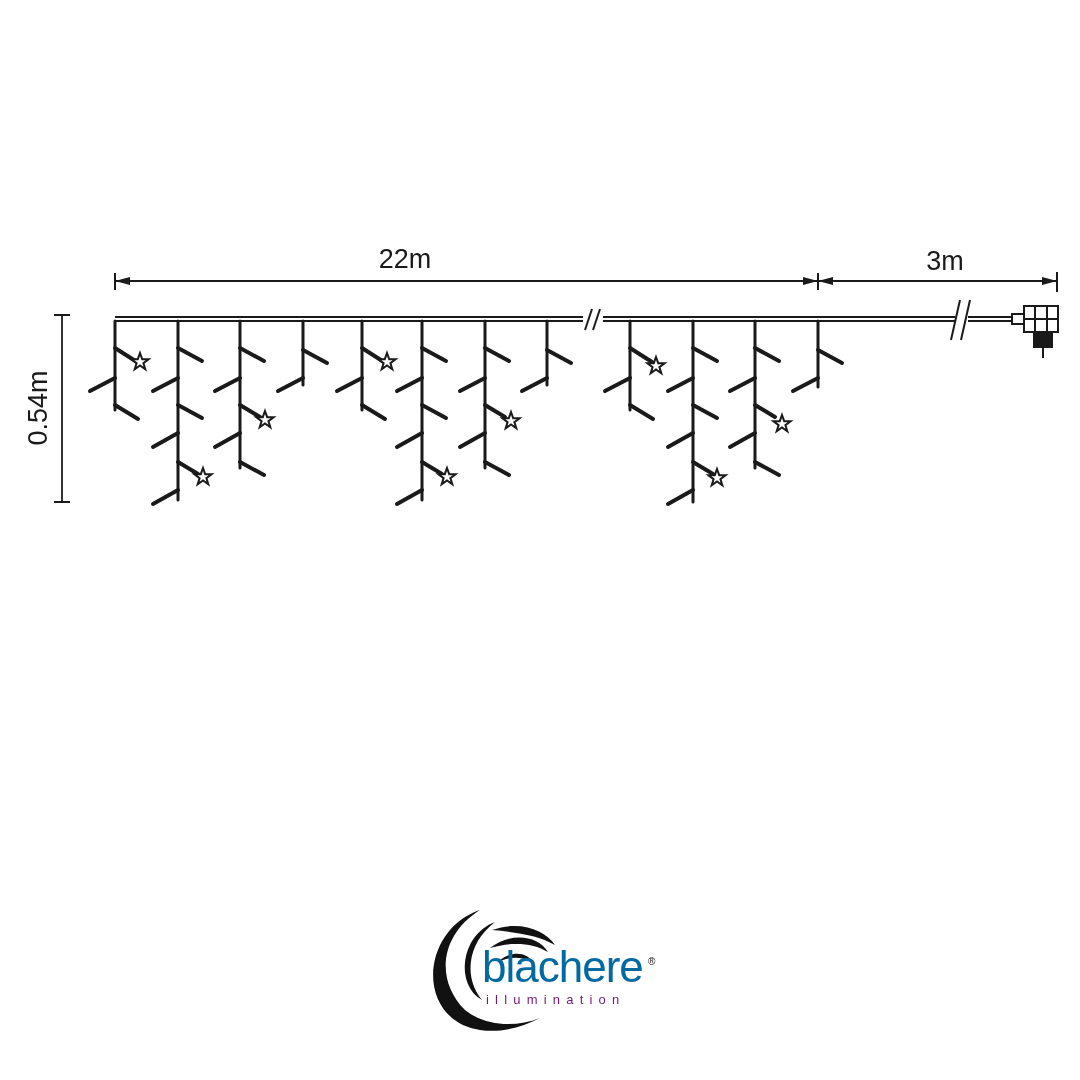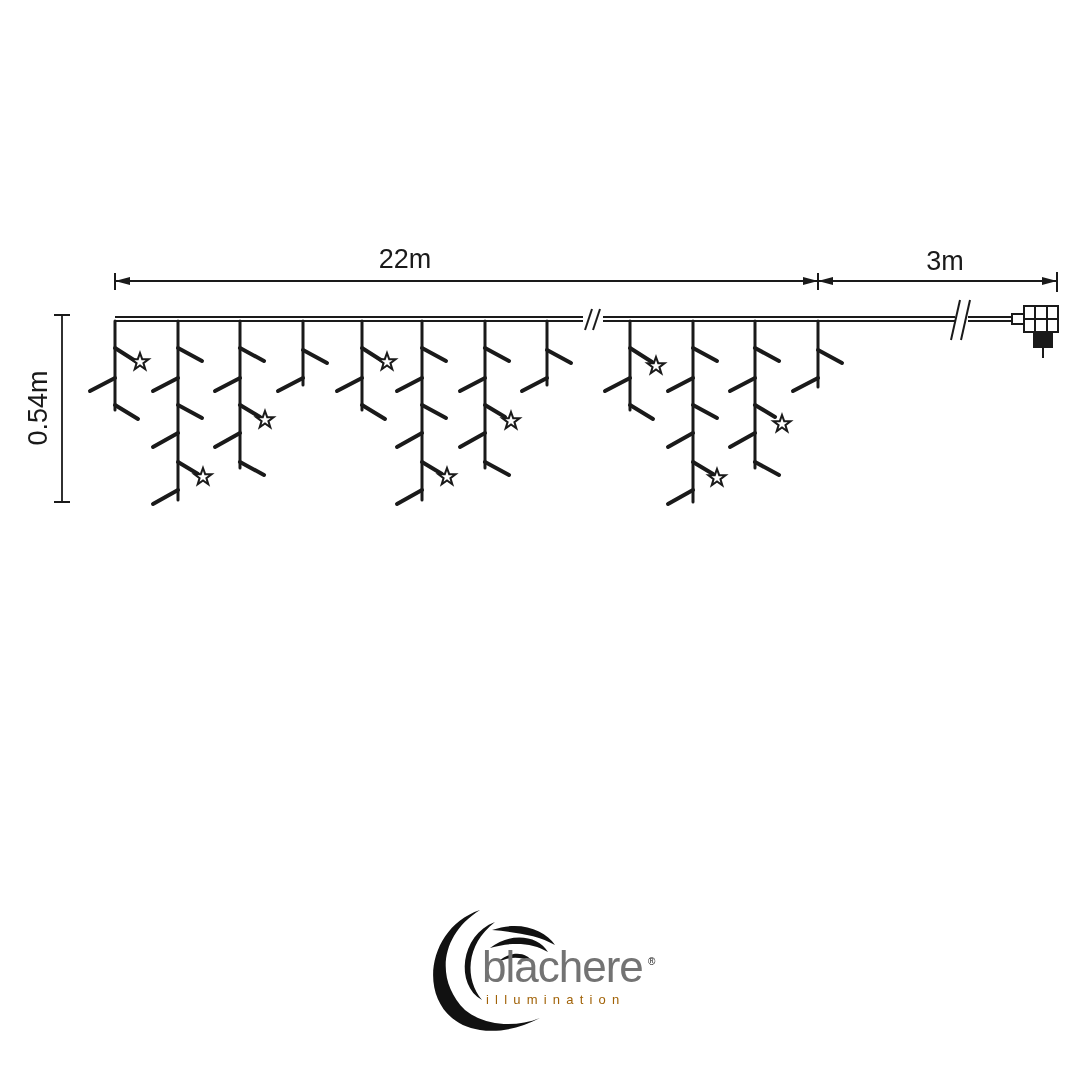--- a/index.html
+++ b/index.html
@@ -1,21 +1,21 @@
 <!DOCTYPE html>
 <html><head>
 <meta charset="utf-8">
 <style>
   html, body { margin: 0; padding: 0; background: #ffffff; }
   body { width: 1080px; height: 1080px; position: relative; overflow: hidden; font-family: "Liberation Sans", sans-serif; }
   #diagram { position: absolute; left: 0; top: 0; width: 1080px; height: 1080px; }
   .dim-label { font-family: "Liberation Sans", sans-serif; font-size: 27px; fill: #1a1a1a; }
   .logo { position: absolute; left: 420px; top: 900px; width: 250px; height: 140px; }
-  .logo-name { position: absolute; left: 62px; top: 42px; font-family: "Liberation Sans", sans-serif; font-size: 44px; color: #737373; letter-spacing: -1px; font-weight: 400; }
-  .logo-sub { position: absolute; left: 66px; top: 92px; font-family: "Liberation Sans", sans-serif; font-size: 13px; color: #a16207; letter-spacing: 6.2px; }
+  .logo-name { position: absolute; left: 62px; top: 42px; font-family: "Liberation Sans", sans-serif; font-size: 44px; color: #0369a1; letter-spacing: -1px; font-weight: 400; }
+  .logo-sub { position: absolute; left: 66px; top: 92px; font-family: "Liberation Sans", sans-serif; font-size: 13px; color: #701a75; letter-spacing: 6.2px; }
   .logo-reg { position: absolute; left: 228px; top: 56px; font-size: 10px; color: #111; }
 </style>
 </head>
 <body>
 
 <svg id="diagram" viewBox="0 0 1080 1080" xmlns="http://www.w3.org/2000/svg">
   <defs>
     <g id="star">
       <path d="M0,-9 L2.2,-2.8 L8.6,-2.8 L3.4,1.1 L5.3,7.3 L0,3.5 L-5.3,7.3 L-3.4,1.1 L-8.6,-2.8 L-2.2,-2.8 Z" fill="#fff" stroke="#1a1a1a" stroke-width="2"></path>
     </g>

